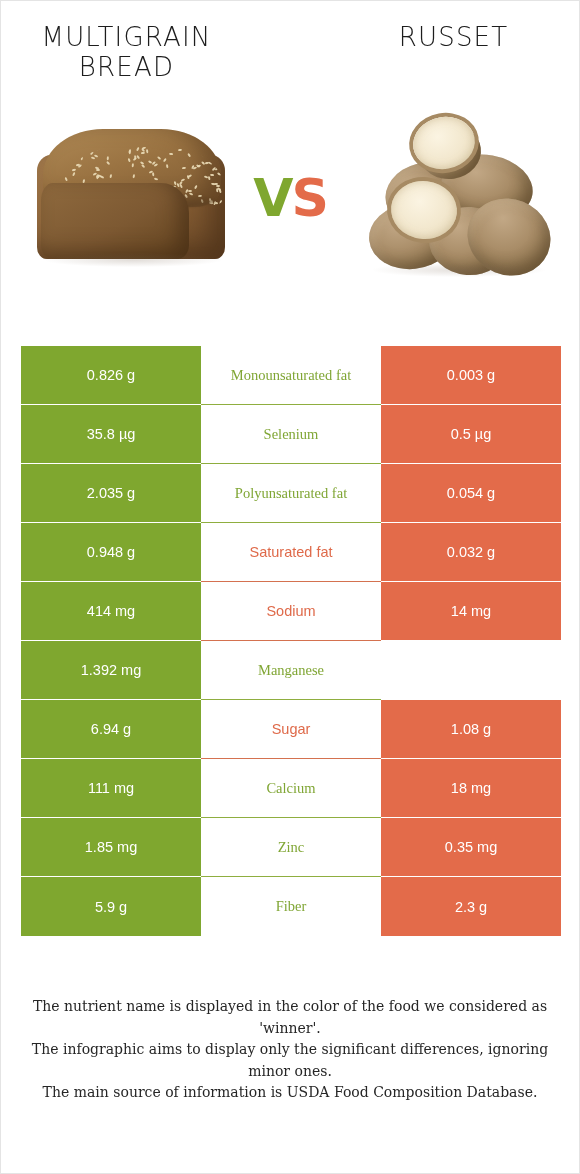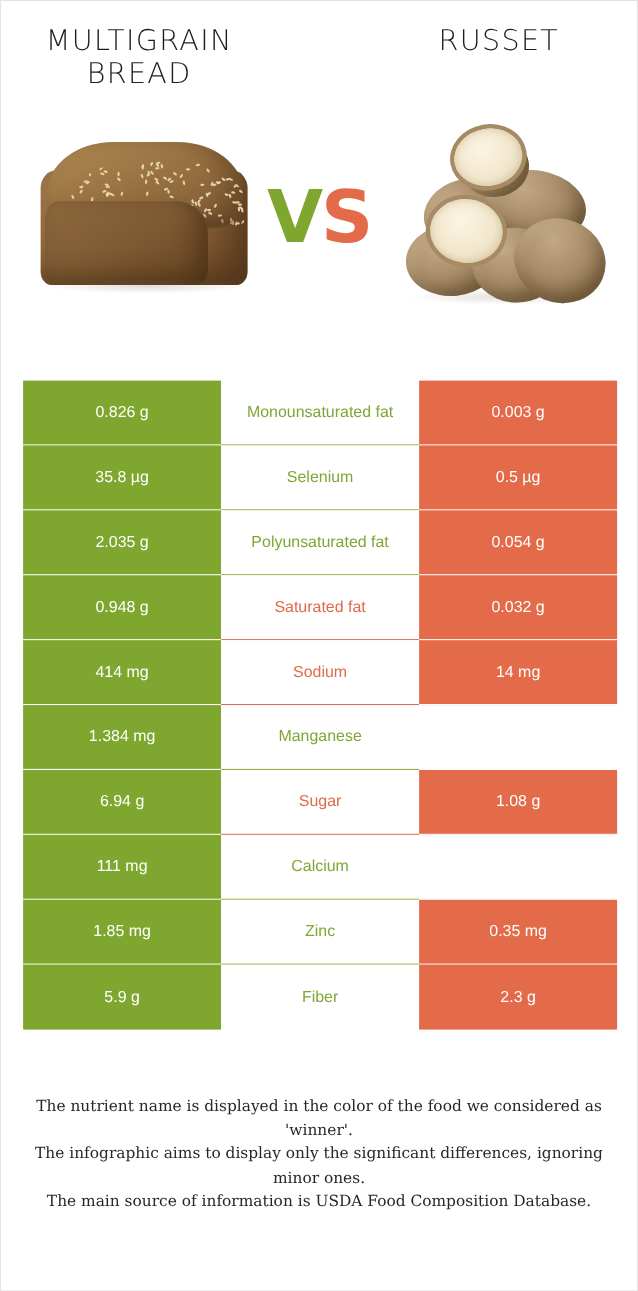--- a/index.html
+++ b/index.html
@@ -157,21 +157,21 @@
     position:absolute;
     left:0;right:0;
     top:0;
     height:208px;
     display:flex;
     align-items:center;
     justify-content:center;
     pointer-events:none;
   }
   .vs-text{
-    font-size:66px;
+    font-size:52px;
     font-weight:700;
     letter-spacing:-2px;
     font-family:"DejaVu Sans","Liberation Sans",sans-serif;
     line-height:1;
     margin-top:18px;
   }
   .vs-v{color:#7fa72f;}
   .vs-s{color:#e36b4a;}
 
   
@@ -208,21 +208,21 @@
   .cell-mid{
     width:180px;
     background:#ffffff;
     font-size:14.5px;
     border-bottom:1.2px solid #8fae3f;
   }
   .cell-mid.win-orange{border-bottom-color:#d4714f;}
   .row:last-child .cell-left,
   .row:last-child .cell-right{border-bottom:none;}
   .row:last-child .cell-mid{border-bottom:none;}
-  .lbl-green{color:#80a635;}
+  .lbl-green{color:#80a635;font-family:Liberation Serif, serif;}
   .lbl-orange{color:#df6a4a;}
 
   
   .footer{
     position:absolute;
     left:0;right:0;
     top:995px;
     text-align:center;
     font-size:14px;
     line-height:21.5px;
@@ -436,37 +436,38 @@
       <div class="cell cell-right">0.032 g</div>
     </div>
     <div class="row">
       <div class="cell cell-left">414 mg</div>
       <div class="cell cell-mid win-orange">
         <span class="lbl-orange">Sodium</span>
       </div>
       <div class="cell cell-right">14 mg</div>
     </div>
     <div class="row">
-      <div class="cell cell-left">1.384 mg</div>
+      <div class="cell cell-left">1.392 mg</div>
       <div class="cell cell-mid">
         <span class="lbl-green">Manganese</span>
       </div>
     </div>
     <div class="row">
       <div class="cell cell-left">6.94 g</div>
       <div class="cell cell-mid win-orange">
         <span class="lbl-orange">Sugar</span>
       </div>
       <div class="cell cell-right">1.08 g</div>
     </div>
     <div class="row">
       <div class="cell cell-left">111 mg</div>
       <div class="cell cell-mid">
         <span class="lbl-green">Calcium</span>
       </div>
+      <div class="cell cell-right">18 mg</div>
     </div>
     <div class="row">
       <div class="cell cell-left">1.85 mg</div>
       <div class="cell cell-mid">
         <span class="lbl-green">Zinc</span>
       </div>
       <div class="cell cell-right">0.35 mg</div>
     </div>
     <div class="row">
       <div class="cell cell-left">5.9 g</div>

